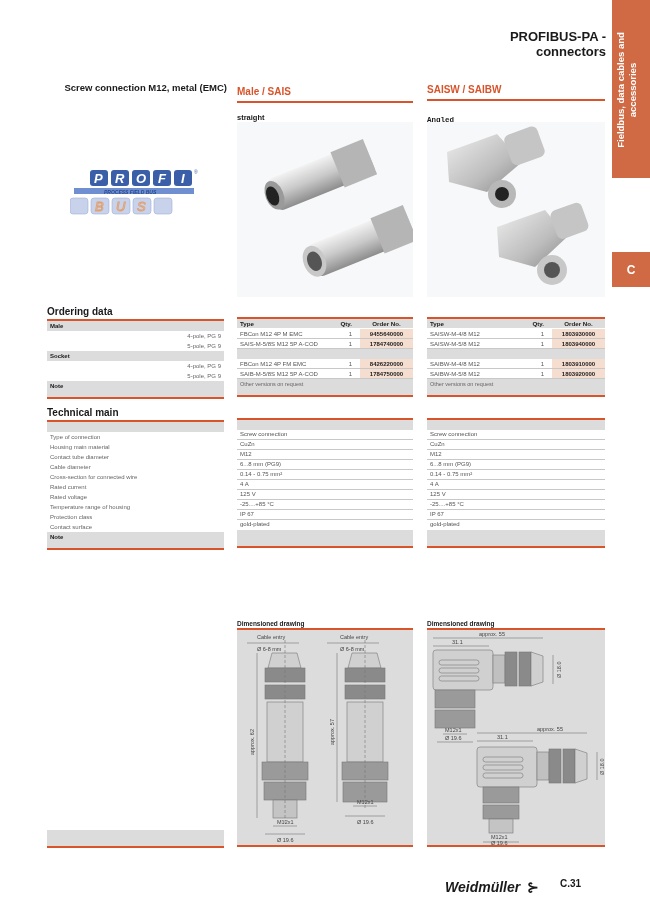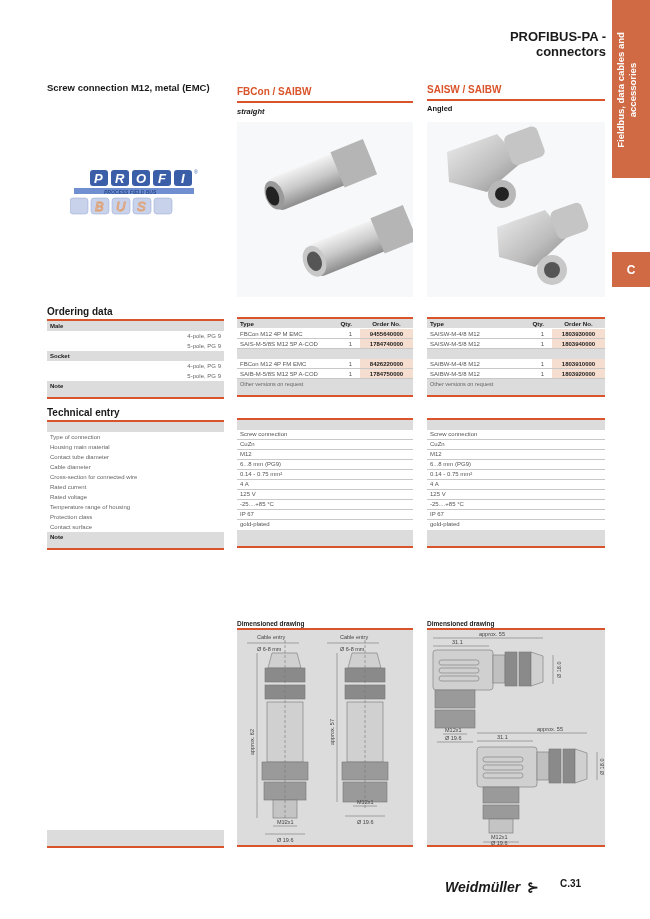--- a/index.html
+++ b/index.html
@@ -53,21 +53,21 @@
 </head>
 <body>
 
 <div class="abs page-header">PROFIBUS-PA - connectors</div>
 
 <div class="abs side-tab">
   <div class="side-tab-text">Fieldbus, data cables and accessories</div>
 </div>
 <div class="abs c-tab">C</div>
 
-<div class="abs section-title" style="left:47px; top:81px; width:180px;">
+<div class="abs section-title" style="left:47px; top:81px; width:180px;text-align:right;">
   <div>Screw connection M12, metal (EMC)</div>
 </div>
 
 <div class="abs" style="left:70px; top:168px; width:135px; height:52px;">
   <svg width="135" height="52" viewBox="0 0 135 52">
     <g fill="#3a5fa8">
       <rect x="20" y="2" width="18" height="16" rx="3"></rect>
         <rect x="41" y="2" width="18" height="16" rx="3"></rect>
       <rect x="62" y="2" width="18" height="16" rx="3"></rect>
         <rect x="83" y="2" width="18" height="16" rx="3"></rect>
@@ -92,28 +92,28 @@
     </g>
     <g fill="none" stroke="#e0a070" stroke-width="0.9" font-family="Liberation Sans, sans-serif" font-size="13" font-style="italic">
       <text x="25" y="43">B</text>
         <text x="46" y="43">U</text>
         <text x="67" y="43">S</text>
     </g>
   </svg>
 </div>
 
 <div class="abs" style="left:237px; top:86px; width:176px;">
-  <div class="col-title">FBCon / SAIBW</div>
+  <div class="col-title">Male / SAIS</div>
   <div class="col-rule" style="margin-top:4px;"></div>
-  <div class="col-sub" style="margin-top:4px;font-style:italic;">straight</div>
+  <div class="col-sub" style="margin-top:10px;">straight</div>
 </div>
 <div class="abs" style="left:427px; top:84px; width:178px;">
   <div class="col-title">SAISW / SAIBW</div>
   <div class="col-rule" style="margin-top:4px;"></div>
-  <div class="col-sub" style="margin-top:3px;">Angled</div>
+  <div class="col-sub" style="margin-top:15px;font-family:Liberation Mono, monospace;">Angled</div>
 </div>
 
 <div class="abs photo" style="left:237px; top:122px; width:176px; height:175px;">
   <svg width="176" height="175" viewBox="0 0 176 175">
     <defs>
       <linearGradient id="metal" x1="0" y1="0" x2="0" y2="1">
         <stop offset="0" stop-color="#f2f2f2"></stop>
           <stop offset="0.5" stop-color="#c9c9c9"></stop>
           <stop offset="1" stop-color="#8d8d8d"></stop>
       </linearGradient>
@@ -223,21 +223,21 @@
   <div class="row">
     <span class="c-type">SAIBW-M-5/8 M12</span>
     <span class="c-qty">1</span>
     <span class="c-ord">1803920000</span>
   </div>
   <div class="note-box">Other versions on request</div>
   <div class="bottom-rule"></div>
 </div>
 
 <div class="abs" style="left:47px; top:406px; width:177px;">
-  <div class="section-title" style="font-size:10px;">Technical entry</div>
+  <div class="section-title" style="font-size:10px;">Technical main</div>
   <div class="bottom-rule"></div>
   <div style="height:10px; background:#dcdcdc;"></div>
   <div class="tech-label">Type of connection</div>
   <div class="tech-label">Housing main material</div>
   <div class="tech-label">Contact tube diameter</div>
   <div class="tech-label">Cable diameter</div>
   <div class="tech-label">Cross-section for connected wire</div>
   <div class="tech-label">Rated current</div>
   <div class="tech-label">Rated voltage</div>
   <div class="tech-label">Temperature range of housing</div>

